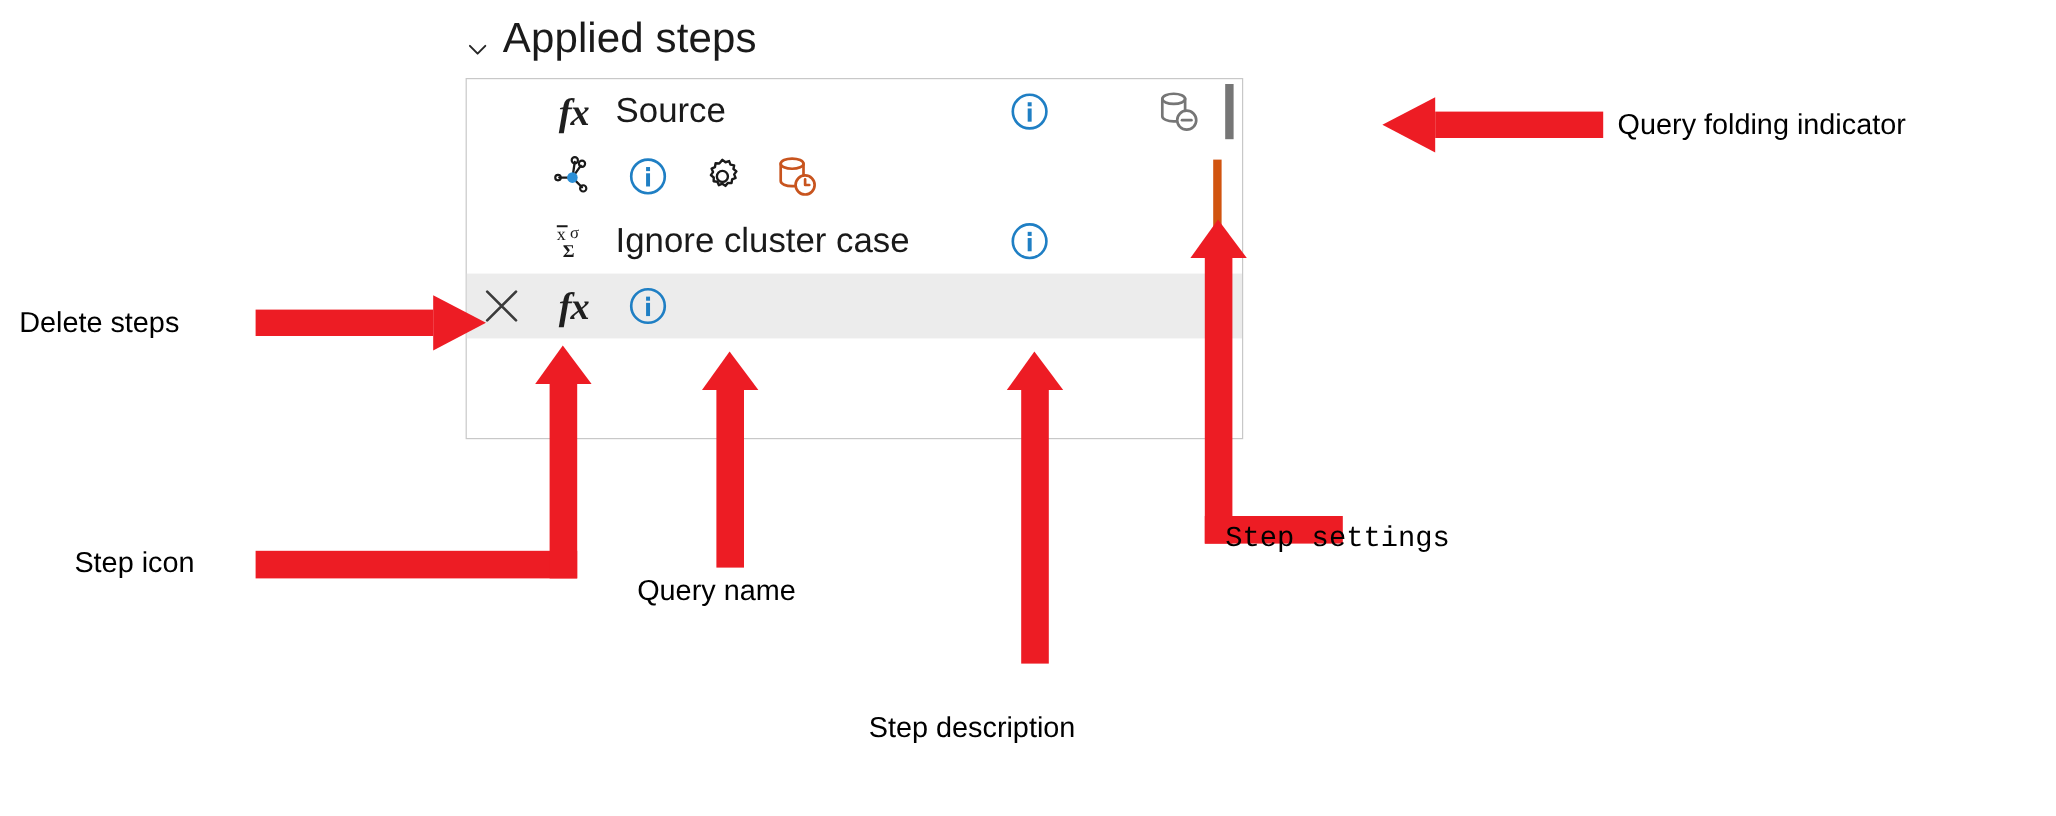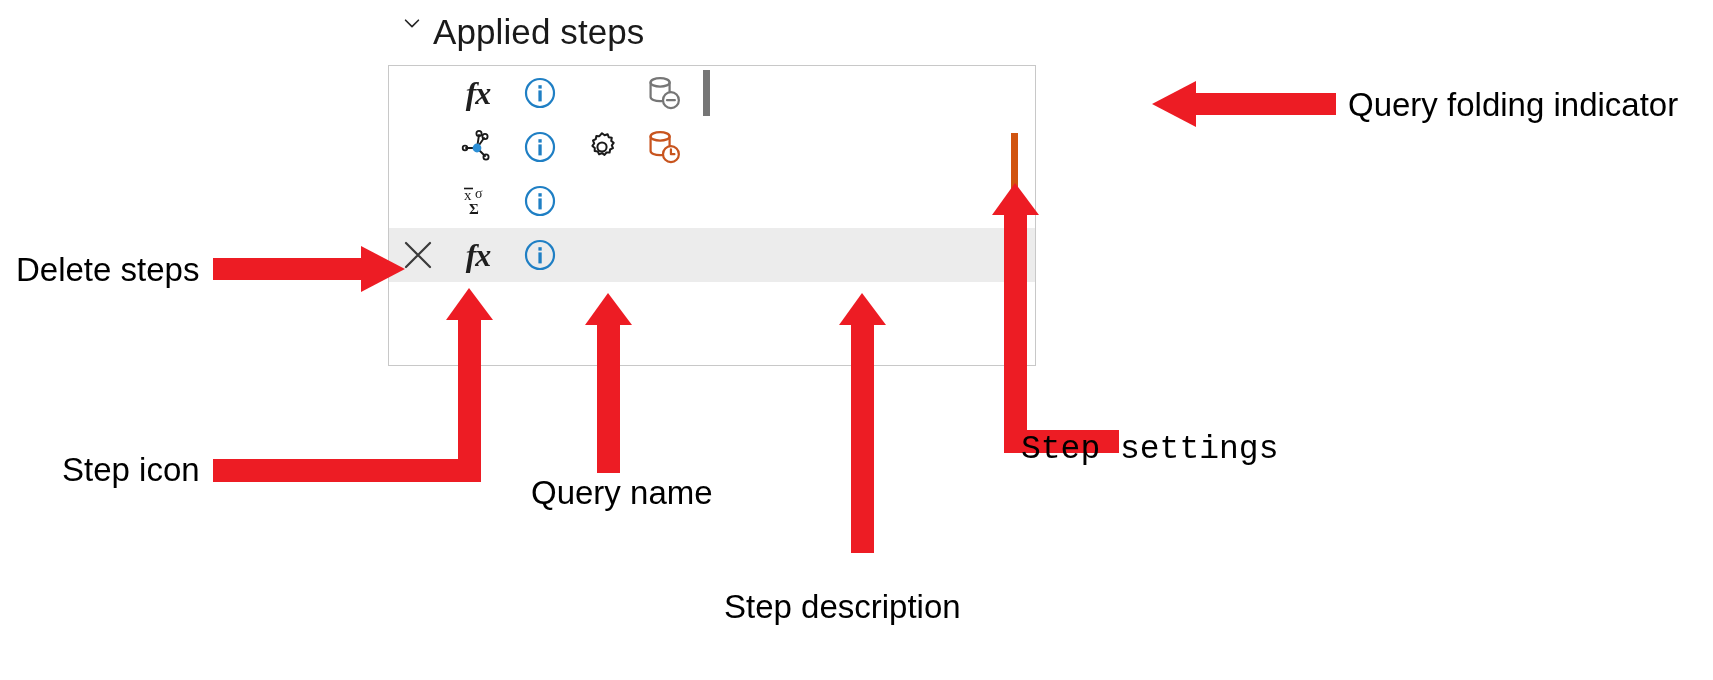--- a/index.html
+++ b/index.html
@@ -6,21 +6,21 @@
   body{
     width:1713px;height:680px;position:relative;overflow:hidden;
     font-family:"Liberation Sans","DejaVu Sans",sans-serif;
     color:#000000;
     -webkit-font-smoothing:antialiased;
   }
   .abs{position:absolute;}
 
   
   #applied-steps-header{
-    left:401px; top:12px; display:flex; align-items:flex-start; gap:10px;
+    left:387px; top:12px; display:flex; align-items:flex-end; gap:10px;
   }
   #applied-steps-header .chev{
     width:22px;height:22px;display:block;color:#262626;
   }
   #applied-steps-title{
     font-size:35px; line-height:40px; color:#1a1a1a; letter-spacing:.1px;
     font-weight:400;
   }
 
   
@@ -51,21 +51,21 @@
   .del-x{ width:30px;height:30px; display:block; color:#3b3b3b;}
   .info-i{ width:32px;height:32px; display:block; }
   .gear{ width:36px;height:36px; display:block; }
   .dbicon{ width:38px;height:38px; display:block; }
 
   .vbar{ width:7px; }
   .vbar.gray{ background:#767676; height:46px; }
 
   
   .label{
-    position:absolute; font-size:33px; line-height:40px; color:#000000;
+    position:absolute; font-size:24px; line-height:40px; color:#000000;
     white-space:nowrap; font-weight:400;
   }
 
   
   #arrow-layer{ left:0; top:0; width:1713px; height:680px; pointer-events:none; }
 </style>
 </head>
 <body>
 
 <div class="abs" id="applied-steps-header">
@@ -75,20 +75,21 @@
   <span id="applied-steps-title">Applied steps</span>
 </div>
 
 <div class="abs" id="steps-panel">
 
   <div class="step-row" style="top:0px;">
     <div class="del-cell"></div>
     <div class="icon-cell">
       <span class="fx">fx</span>
     </div>
+    <div class="name-cell">Source</div>
     <div class="info-cell">
       <svg class="info-i" viewBox="0 0 32 32">
         <circle cx="16" cy="16" r="14" fill="none" stroke="#1F7FC4" stroke-width="2.2"></circle>
         <rect x="14.4" y="13.4" width="3.3" height="11" fill="#1F7FC4"></rect>
         <rect x="14.4" y="8.2" width="3.3" height="3.4" fill="#1F7FC4"></rect>
       </svg>
     </div>
     <div class="gear-cell"></div>
     <div class="fold-cell">
       <svg class="dbicon" viewBox="0 0 34 34">
@@ -144,20 +145,21 @@
   <div class="step-row" style="top:108px;">
     <div class="del-cell"></div>
     <div class="icon-cell">
       <svg width="40" height="40" viewBox="0 0 40 40">
         <text x="6" y="19" font-family="Liberation Serif, serif" font-size="15" fill="#1a1a1a">x</text>
         <path d="M6 7.5 H15" stroke="#1a1a1a" stroke-width="1.6"></path>
         <text x="17" y="17" font-family="Liberation Serif, serif" font-size="14" fill="#1a1a1a">σ</text>
         <text x="11" y="33" font-family="Liberation Serif, serif" font-size="15" font-weight="bold" fill="#1a1a1a">Σ</text>
       </svg>
     </div>
+    <div class="name-cell">Ignore cluster case</div>
     <div class="info-cell">
       <svg class="info-i" viewBox="0 0 32 32">
         <circle cx="16" cy="16" r="14" fill="none" stroke="#1F7FC4" stroke-width="2.2"></circle>
         <rect x="14.4" y="13.4" width="3.3" height="11" fill="#1F7FC4"></rect>
         <rect x="14.4" y="8.2" width="3.3" height="3.4" fill="#1F7FC4"></rect>
       </svg>
     </div>
     <div class="gear-cell"></div>
     <div class="fold-cell"></div>
     <div class="bar-cell"></div>

